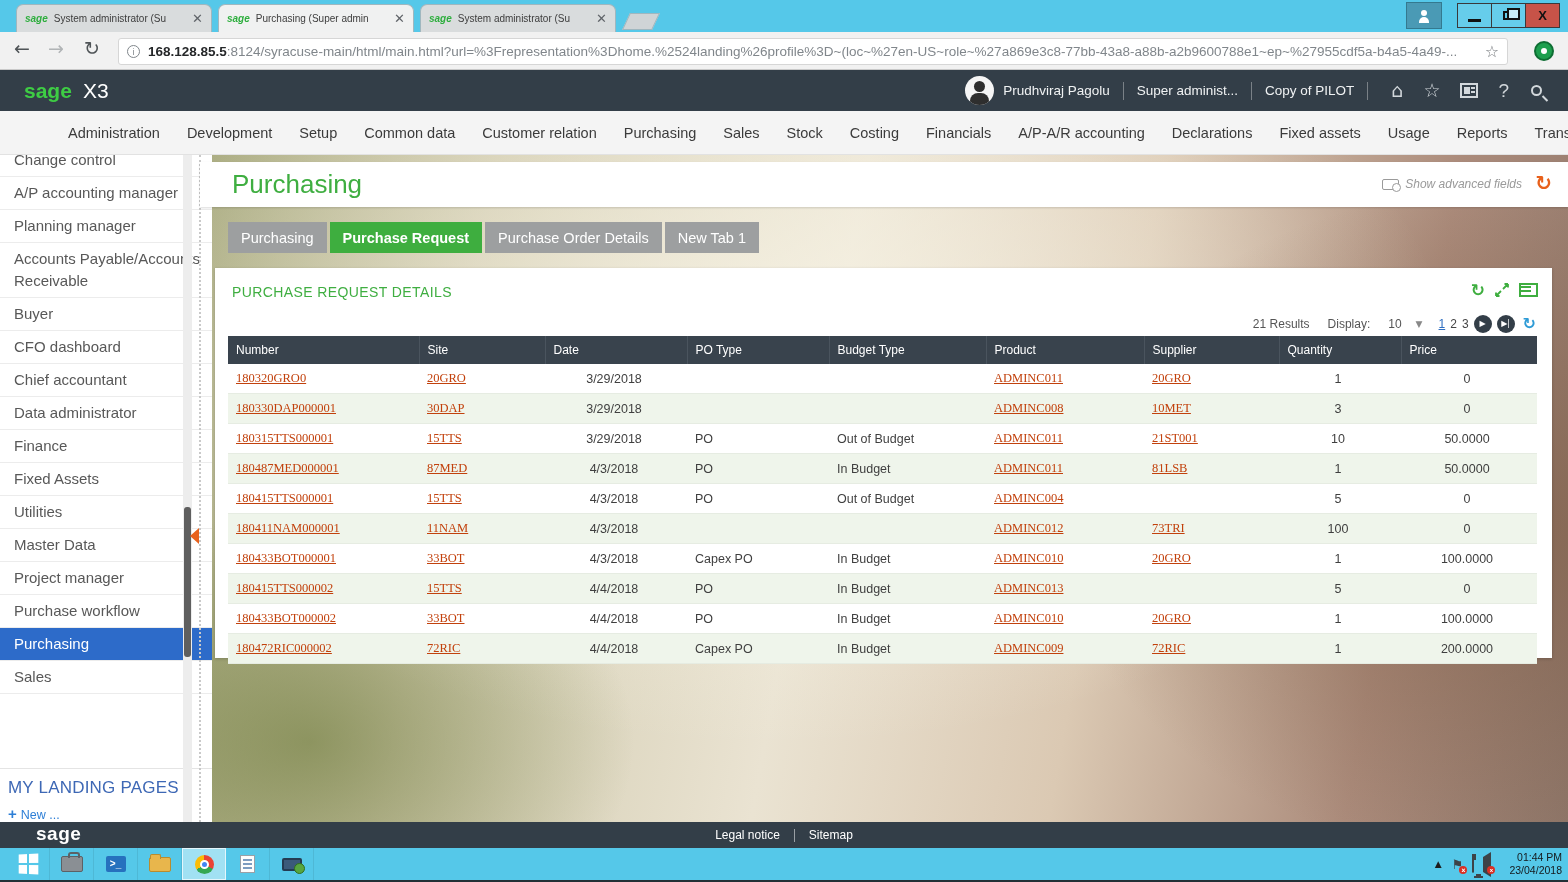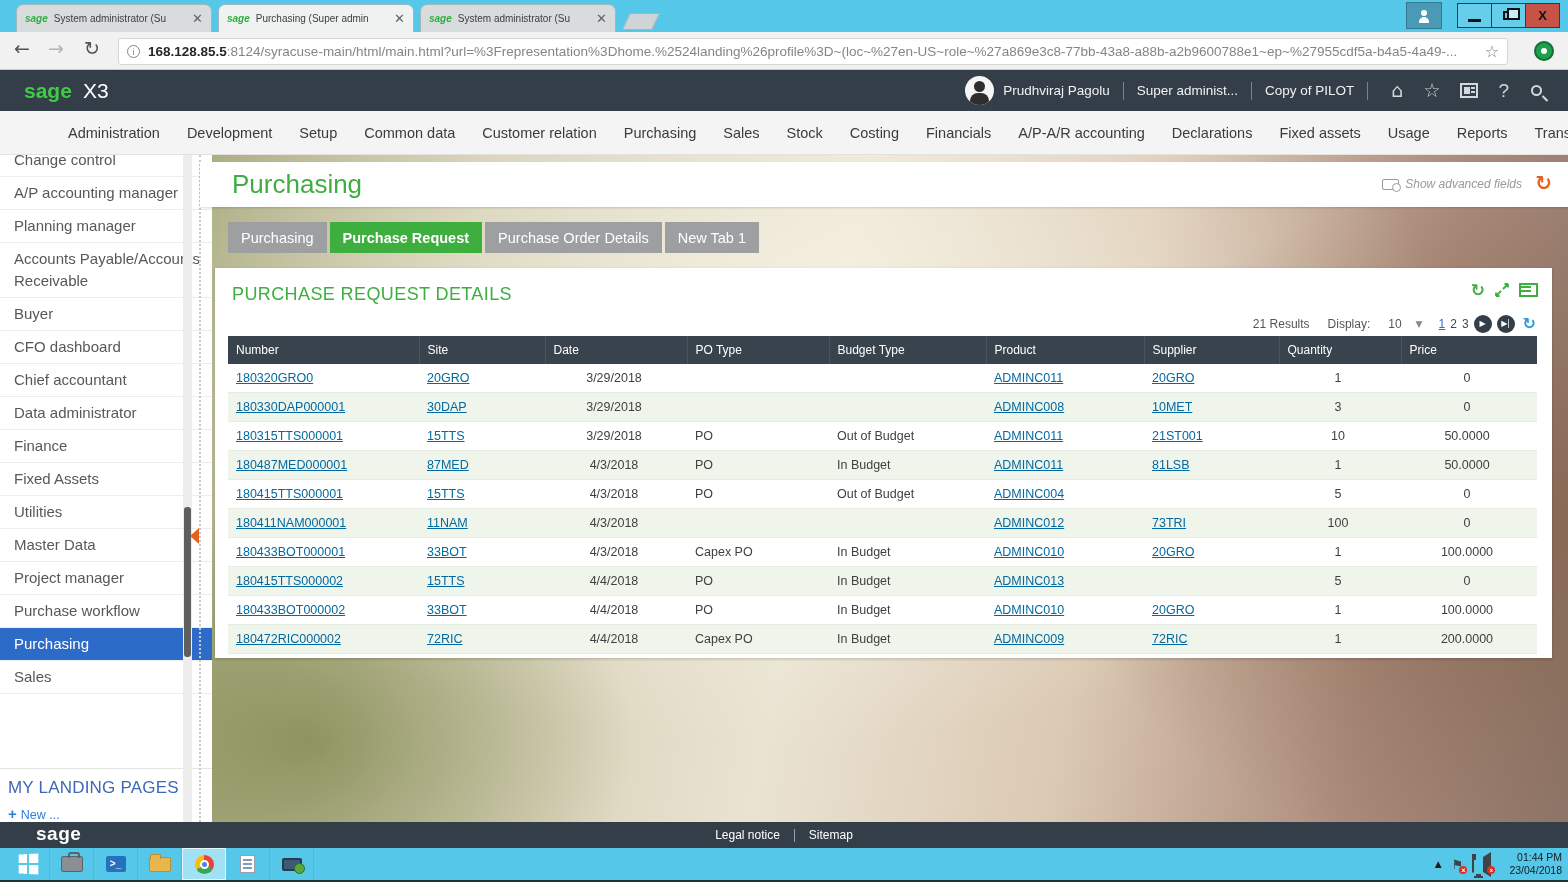--- a/index.html
+++ b/index.html
@@ -94,42 +94,42 @@
   .adv-ic::after { content:""; position:absolute; right:-3px; bottom:-3px; width:7px; height:7px; border:1.5px solid #9a9a9a; border-radius:50%; background:#fff; }
   .orange-refresh { position:absolute; right:16px; top:9px; font-size:20px; font-weight:bold; color:#e8611c; }
 
   
   .ptabs { position:absolute; left:228px; top:222px; display:flex; }
   .ptab { height:31px; padding:0 13px; margin-right:3px; background:#9d9fa0; color:#fff; font-size:14.5px; display:flex; align-items:center; }
   .ptab.active { background:#3eae3f; font-weight:bold; }
 
   
   .panel { position:absolute; left:215px; top:268px; width:1337px; height:390px; background:#fff; box-shadow:0 1px 3px rgba(0,0,0,0.2); }
-  .panel-title { position:absolute; left:17px; top:16px; font-size:18px; color:#3fae41; letter-spacing:0.4px; }
+  .panel-title { position:absolute; left:17px; top:16px; font-size:14px; color:#3fae41; letter-spacing:0.4px; }
   .panel-icons { position:absolute; right:14px; top:12px; display:flex; align-items:center; gap:9px; color:#3eae3f; }
   .grn-refresh { font-size:17px; font-weight:bold; color:#3eae3f; }
   .form-ic { width:19px; height:14px; border:2px solid #3eae3f; position:relative; }
   .form-ic::before { content:""; position:absolute; left:0; top:1px; width:10px; height:2px; background:#3eae3f; box-shadow:0 4px 0 #3eae3f; }
 
   .results-line { position:absolute; right:16px; top:46px; display:flex; align-items:center; font-size:12px; color:#555; }
   .res-gap { margin-left:18px; }
   .caret { color:#888; font-size:9px; margin-left:14px; }
   .pageno { margin-left:12px; color:#454545; }
   .pageno.cur { color:#2f6fc2; text-decoration:underline; margin-left:16px; }
   .pageno + .pageno { margin-left:5px; }
   .pager-circle { width:18px; height:18px; border-radius:50%; background:#333e48; color:#fff; font-size:8px; display:flex; align-items:center; justify-content:center; margin-left:5px; }
   .blue-refresh { font-size:16px; font-weight:bold; color:#2e9bd6; margin-left:8px; }
 
   table.grid { position:absolute; left:13px; top:68px; width:1309px; border-collapse:collapse; table-layout:fixed; }
   .grid th { background:#39434d; color:#fff; font-weight:normal; font-size:12px; text-align:left; padding:7px 8px; border-right:1px solid #4a545e; }
   .grid th:last-child { border-right:none; }
   .grid td { font-size:12.5px; color:#3f3f3f; padding:7px 8px; border-bottom:1px solid #e6ece2; height:14px; overflow:hidden; white-space:nowrap; }
   .grid tr.even td { background:#eff5eb; }
   .grid .num { text-align:center; padding-right:12px; }
-  .cell-link { color:#0369a1; text-decoration:underline; }
+  .cell-link { color:#c2410c; text-decoration:underline;font-family:Liberation Serif, serif; }
   .grid col:nth-child(1){width:191px}.grid col:nth-child(2){width:126px}.grid col:nth-child(3){width:142px}
   .grid col:nth-child(4){width:142px}.grid col:nth-child(5){width:157px}.grid col:nth-child(6){width:158px}
   .grid col:nth-child(7){width:135px}.grid col:nth-child(8){width:122px}.grid col:nth-child(9){width:136px}
 
   
   .footer { position:absolute; left:0; top:822px; width:1568px; height:26px; background:#333e48; }
   .foot-logo { position:absolute; left:36px; top:1px; color:#fff; font-weight:bold; font-size:19px; letter-spacing:0.5px; }
   .foot-links { position:absolute; left:0; width:1568px; top:0; height:26px; display:flex; align-items:center; justify-content:center; color:#fff; font-size:12px; }
   .foot-sep { width:1px; height:13px; background:rgba(255,255,255,0.5); margin:0 14px; }
 

